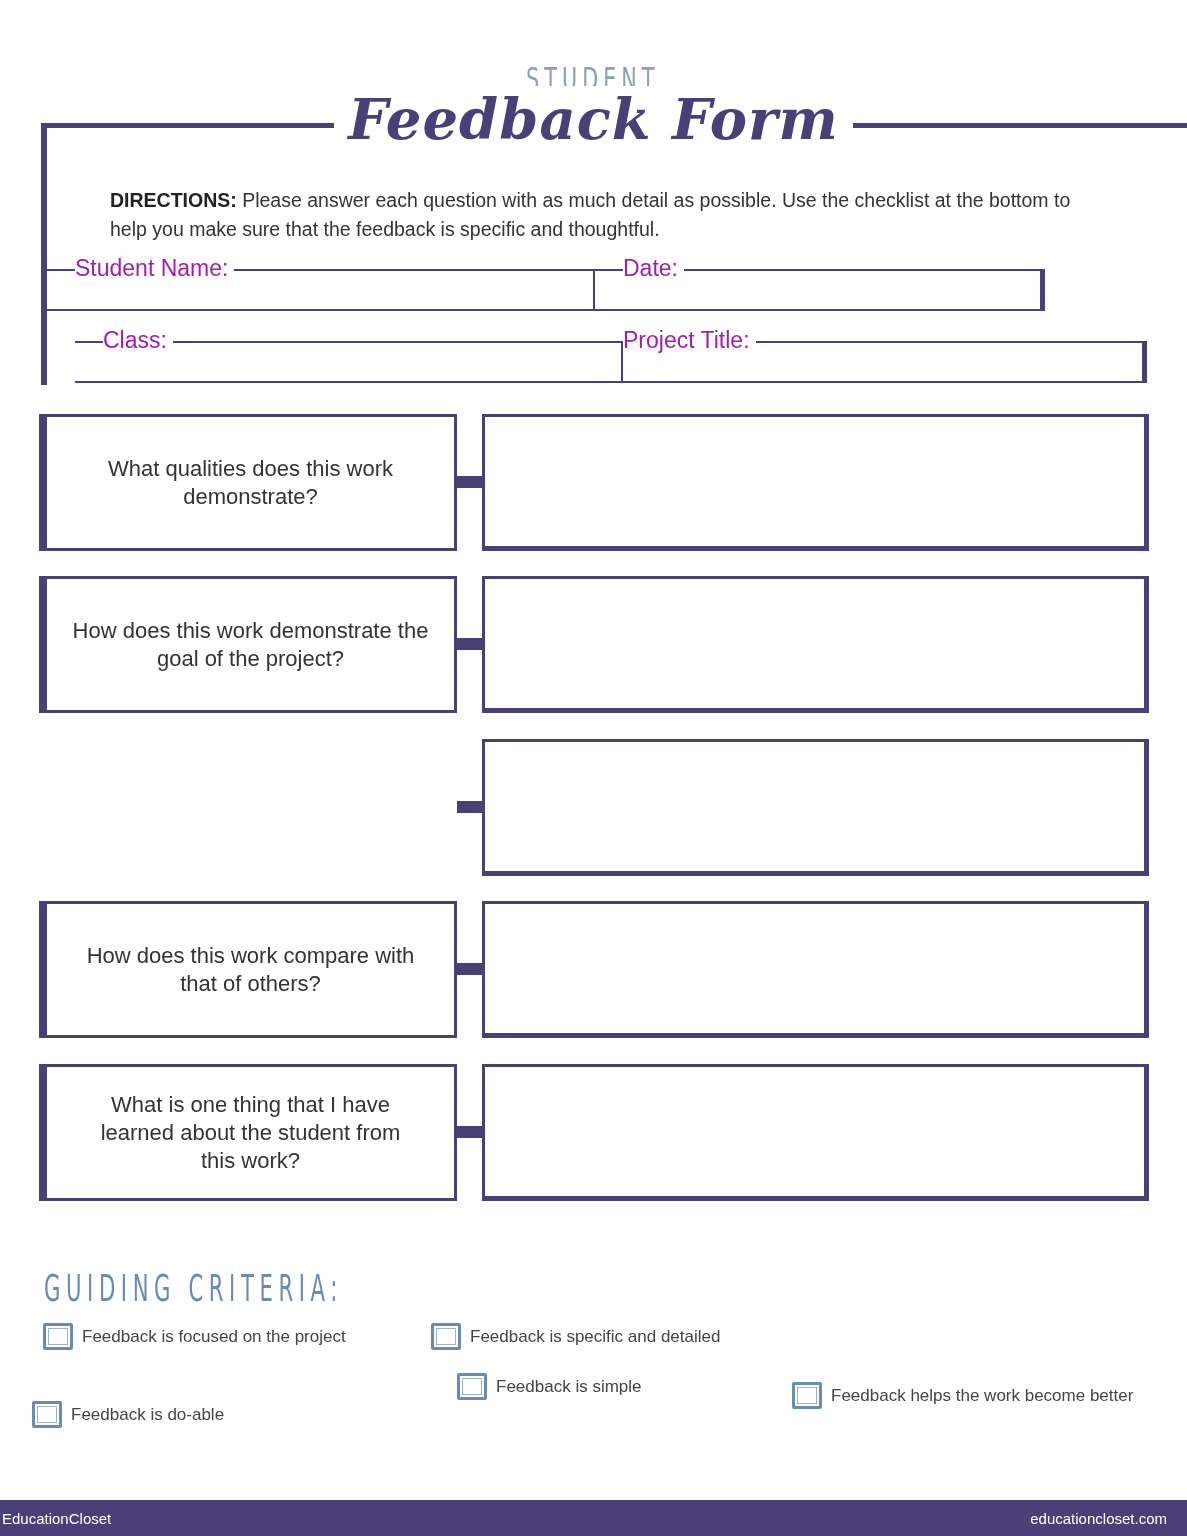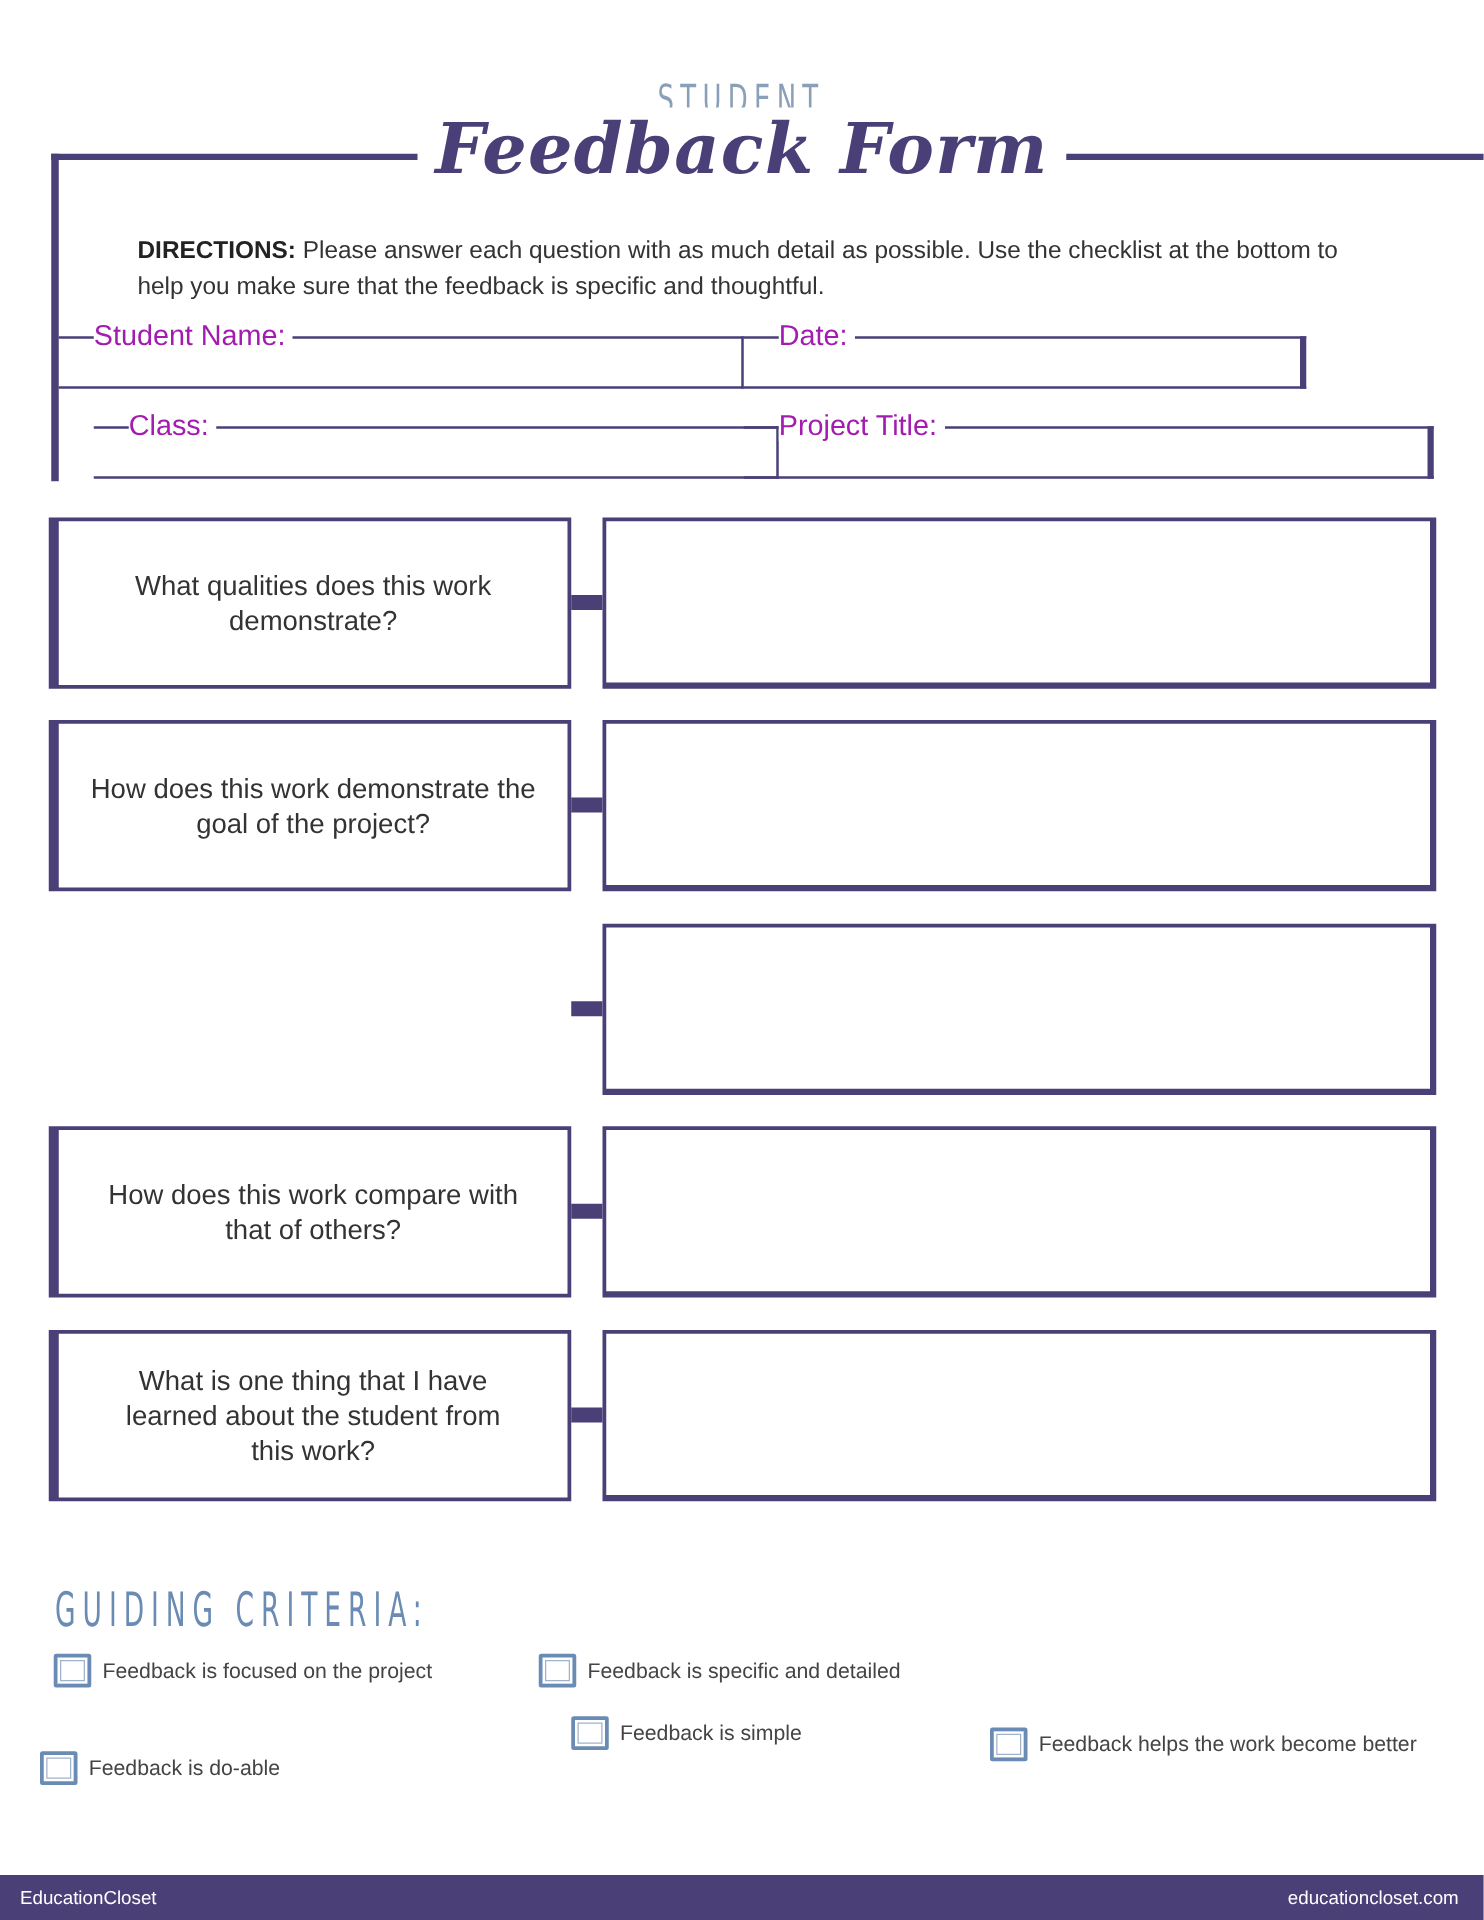--- a/index.html
+++ b/index.html
@@ -66,21 +66,21 @@
     .crit { position: absolute; display: flex; align-items: center; font-size: 17px; color: #444; }
     .crit .box {
       width: 30px; height: 27px; border: 3px solid #6a8bb3; margin-right: 9px; position: relative;
       border-radius: 2px; background: #fff; box-shadow: inset 0 0 0 2px #fff, inset 0 0 0 3px #9fb3cc;
     }
 
     
     .footer {
       position: absolute; left: 0; top: 1500px; width: 1187px; height: 36px; background: #4b3f78;
       color: #ffffff; font-size: 15px; display: flex; align-items: center; justify-content: space-between;
-      padding: 0 20px 0 16px;
+      padding: 0 20px 0 2px;
     }
   </style>
 </head>
 <body>
 
 <div class="title-student">STUDENT</div>
 <div class="frame-top-left"></div>
 <div class="frame-top-right"></div>
 <div class="title-main"><span>Feedback Form</span></div>
 <div class="frame-left"></div>

